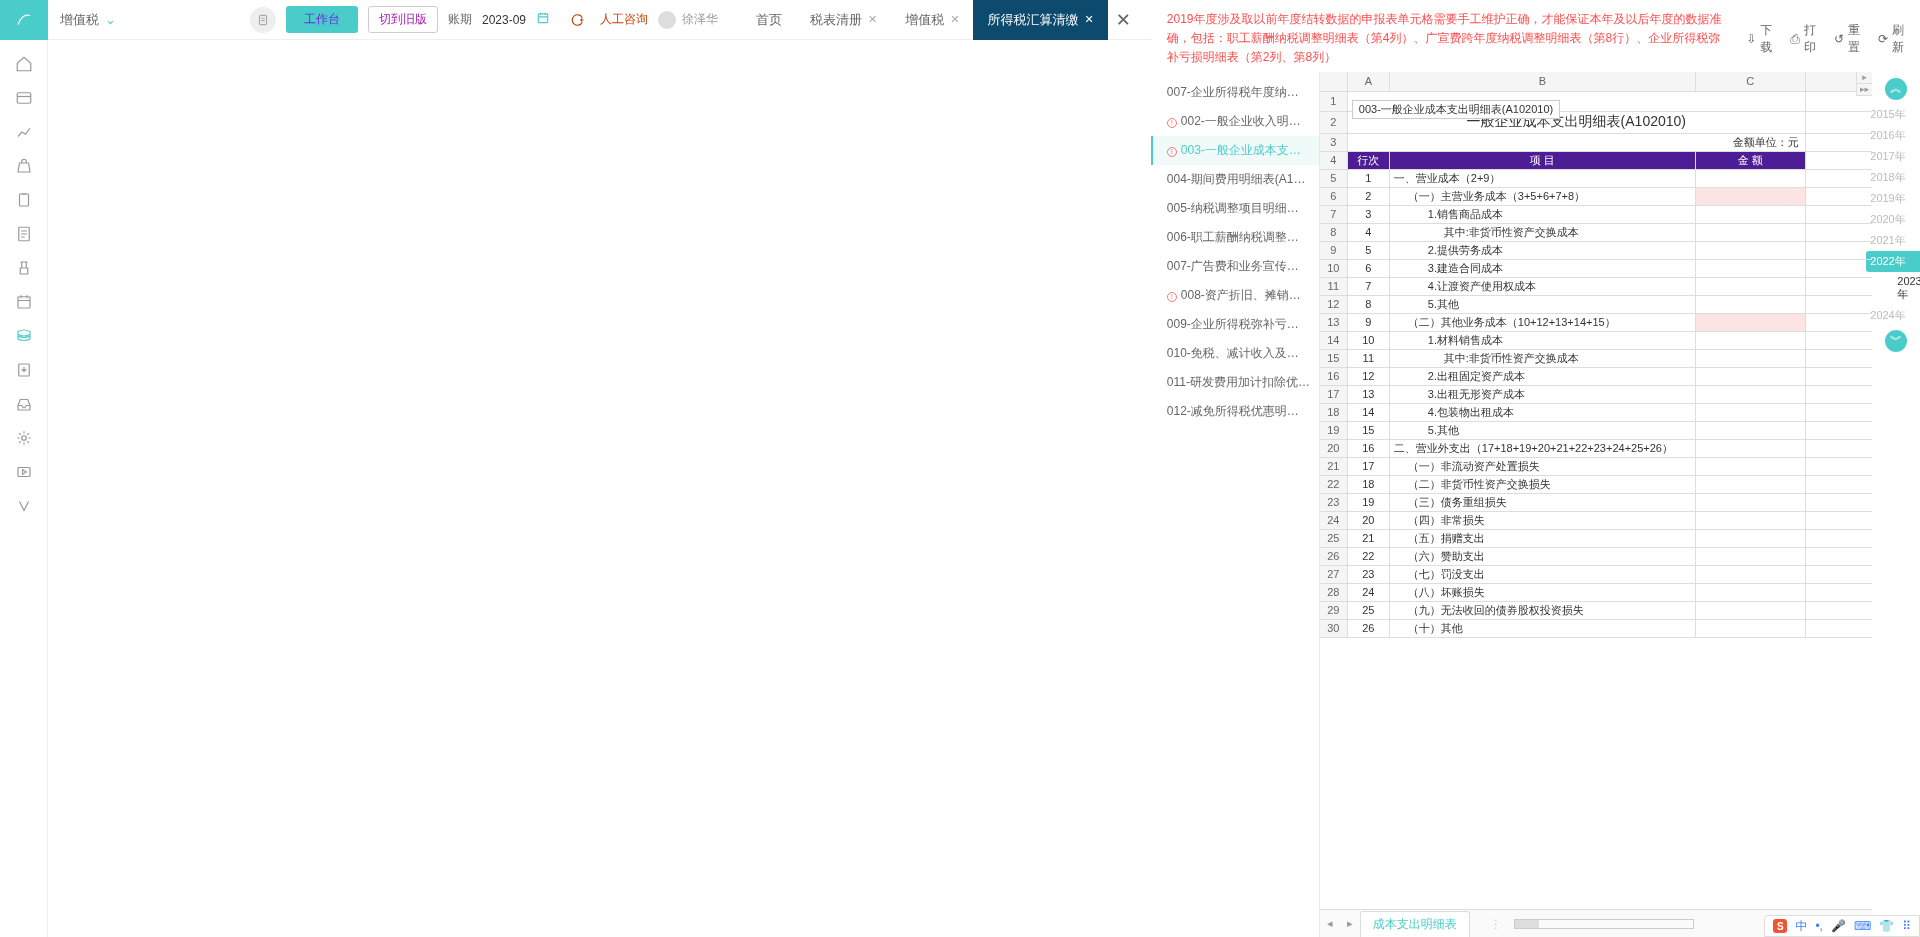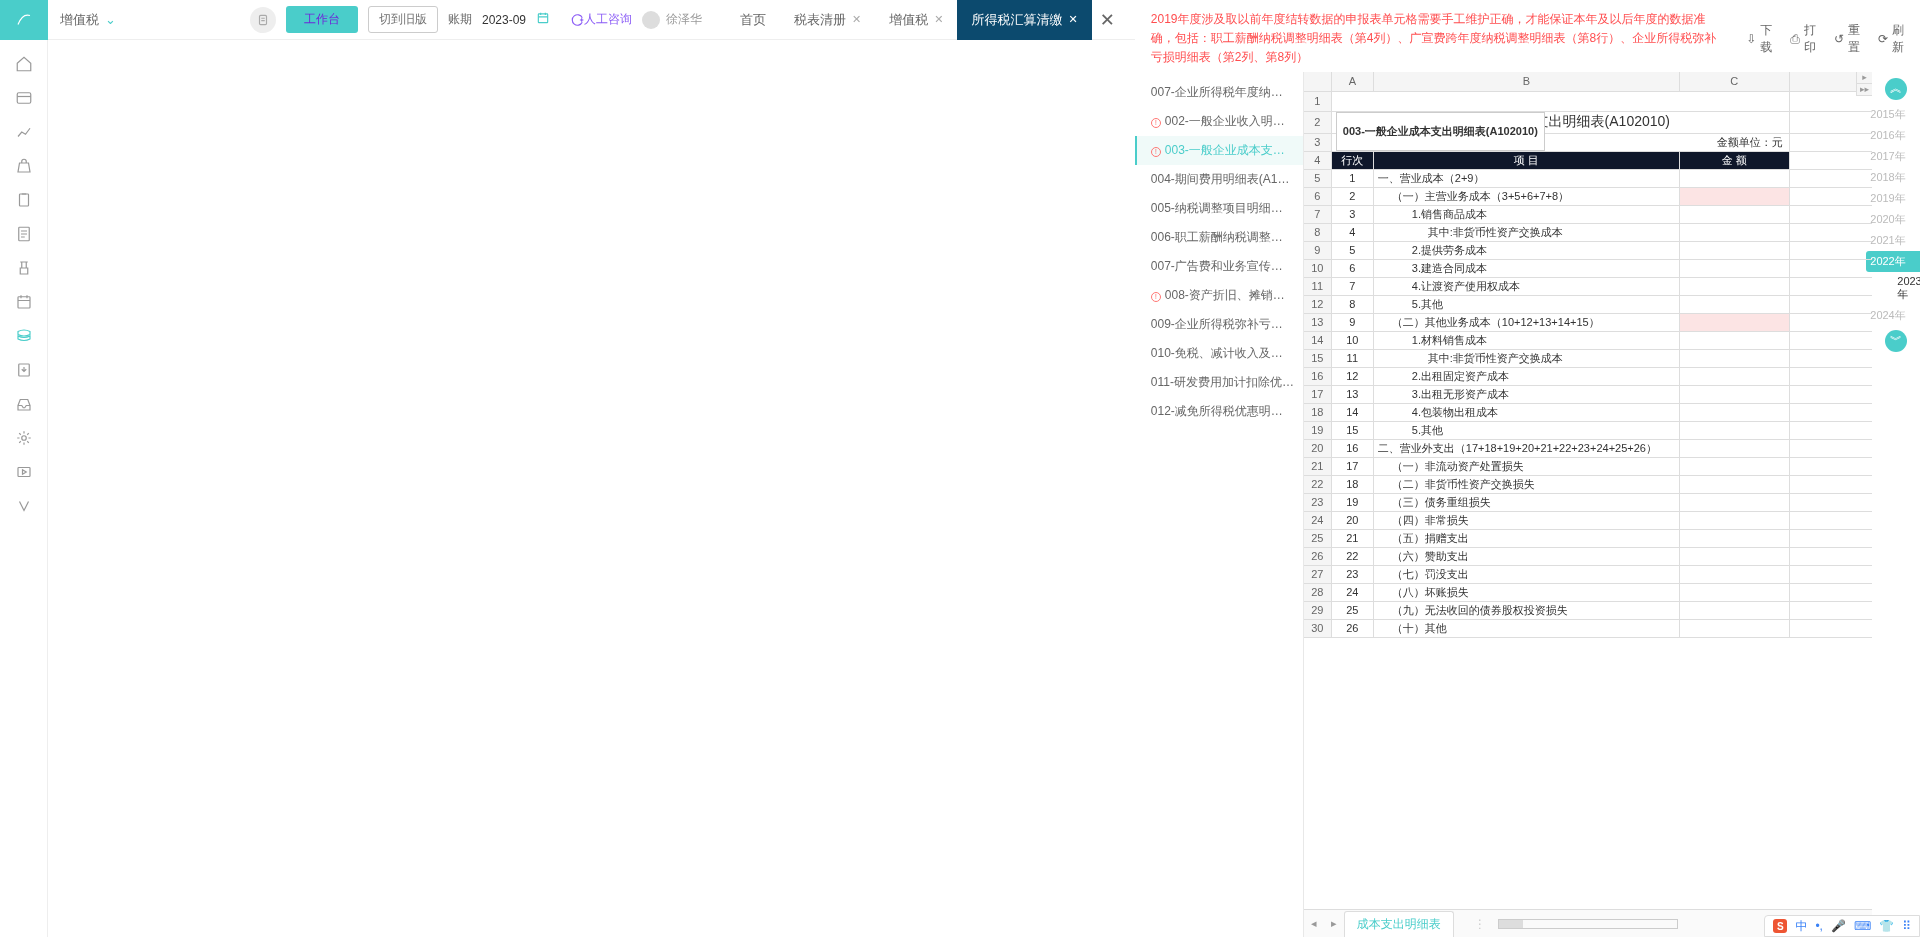--- a/index.html
+++ b/index.html
@@ -15,26 +15,26 @@
 
 
 .main { flex:1; display:flex; flex-direction:row; background:#fff; }
 
 
 .topbar { height:40px; background:#fff; display:flex; align-items:center; padding:0 12px; gap:10px; border-bottom:1px solid #eee; }
 .company-sel { color:#666; font-size:13px; min-width:180px; display:flex; align-items:center; gap:6px; }
 .chev { color:#4acdca; }
 .round-btn { width:26px; height:26px; border-radius:50%; background:#eee; display:flex; align-items:center; justify-content:center; color:#aaa; }
 .btn-primary { background:#4acdca; color:#6d28d9; padding:5px 18px; border-radius:3px; font-size:12px; cursor:pointer; }
-.btn-outline { border:1px solid #ccc; color:#737373; padding:4px 10px; border-radius:3px; font-size:12px; cursor:pointer; }
+.btn-outline { border:1px solid #ccc; color:#a21caf; padding:4px 10px; border-radius:3px; font-size:12px; cursor:pointer; }
 .period-lbl { color:#666; font-size:12px; }
 .period-val { color:#333; font-size:12px; }
 .cal-ic { color:#4acdca; display:inline-block; }
 .spacer { flex:1; }
-.help { color:#8b5cf6; font-size:12px; display:flex; align-items:center; gap:0; cursor:pointer; }
+.help { color:#c2410c; font-size:12px; display:flex; align-items:center; gap:16px; cursor:pointer; }
 .user { color:#999; font-size:12px; display:flex; align-items:center; gap:6px; }
 .avatar { width:18px; height:18px; border-radius:50%; background:#ddd; }
 
 
 .tabs { height:40px; display:flex; align-items:center; padding:0 12px; border-bottom:1px solid #eee; gap:0; }
 .tab { padding:0 14px; height:40px; display:flex; align-items:center; gap:6px; color:#666; font-size:13px; cursor:pointer; }
 .tab.active { background:#0c4a6e; color:#fff; }
 .tab .x { font-size:11px; color:#aaa; }
 .tab.active .x { color:#fff; }
 .tabs .tab-close-all { margin-left:auto; color:#666; padding:0 8px; cursor:pointer; font-size:18px; }
@@ -63,23 +63,23 @@
 .colhdr { display:flex; height:20px; background:#f5f5f5; border-bottom:1px solid #ddd; font-size:11px; color:#666; }
 .corner { width:28px; border-right:1px solid #ddd; }
 .ch { border-right:1px solid #ddd; display:flex; align-items:center; justify-content:center; }
 .chA { width:42px; } .chB { width:306px; } .chC { width:110px; }
 .sheet-body { flex:1; overflow:auto; position:relative; }
 .srow { display:flex; height:18px; border-bottom:1px solid #ddd; font-size:11px; }
 .srow .rn { width:28px; background:#f5f5f5; border-right:1px solid #ddd; display:flex; align-items:center; justify-content:center; color:#666; }
 .cell { border-right:1px solid #ddd; display:flex; align-items:center; padding:0 4px; }
 .cA { width:42px; justify-content:center; } .cB { width:306px; } .cC { width:110px; }
 .title-merge { width:458px; border-right:1px solid #ddd; display:flex; align-items:center; justify-content:center; font-size:14px; font-weight:500; }
-.crumb { position:absolute; top:40px; left:32px; background:#fff; border:1px solid #ccc; padding:11px 6px; font-size:11px; z-index:5;font-weight:bold; }
+.crumb { position:absolute; top:28px; left:32px; background:#fff; border:1px solid #ccc; padding:1px 6px; font-size:11px; z-index:5; }
 .unit { width:458px; display:flex; justify-content:flex-end; padding-right:6px; }
-.hdr-row .cell { background:#0f172a; color:#fff; font-weight:500; justify-content:center; }
+.hdr-row .cell { background:#4c1d95; color:#fff; font-weight:500; justify-content:center; }
 .cell.pink { background:#fce4e4; }
 .cell.indent1 { padding-left:18px; } .cell.indent2 { padding-left:38px; } .cell.indent3 { padding-left:54px; }
 
 
 .sheet-bottom { height:28px; border-top:1px solid #ddd; display:flex; align-items:center; background:#fafafa; }
 .nav-btn { width:20px; text-align:center; color:#999; cursor:pointer; font-size:11px; }
 .sheet-tab { padding:4px 12px; border:1px solid #ddd; border-bottom:none; background:#fff; color:#4acdca; font-size:12px; border-radius:3px 3px 0 0; }
 .hscroll { flex:1; display:flex; align-items:center; justify-content:flex-start; padding-left:20px; }
 .hscroll .track { width:180px; height:10px; border:1px solid #ccc; position:relative; margin-left:12px; }
 .hscroll .thumb { position:absolute; left:0; top:0; bottom:0; width:24px; background:#ddd; }

